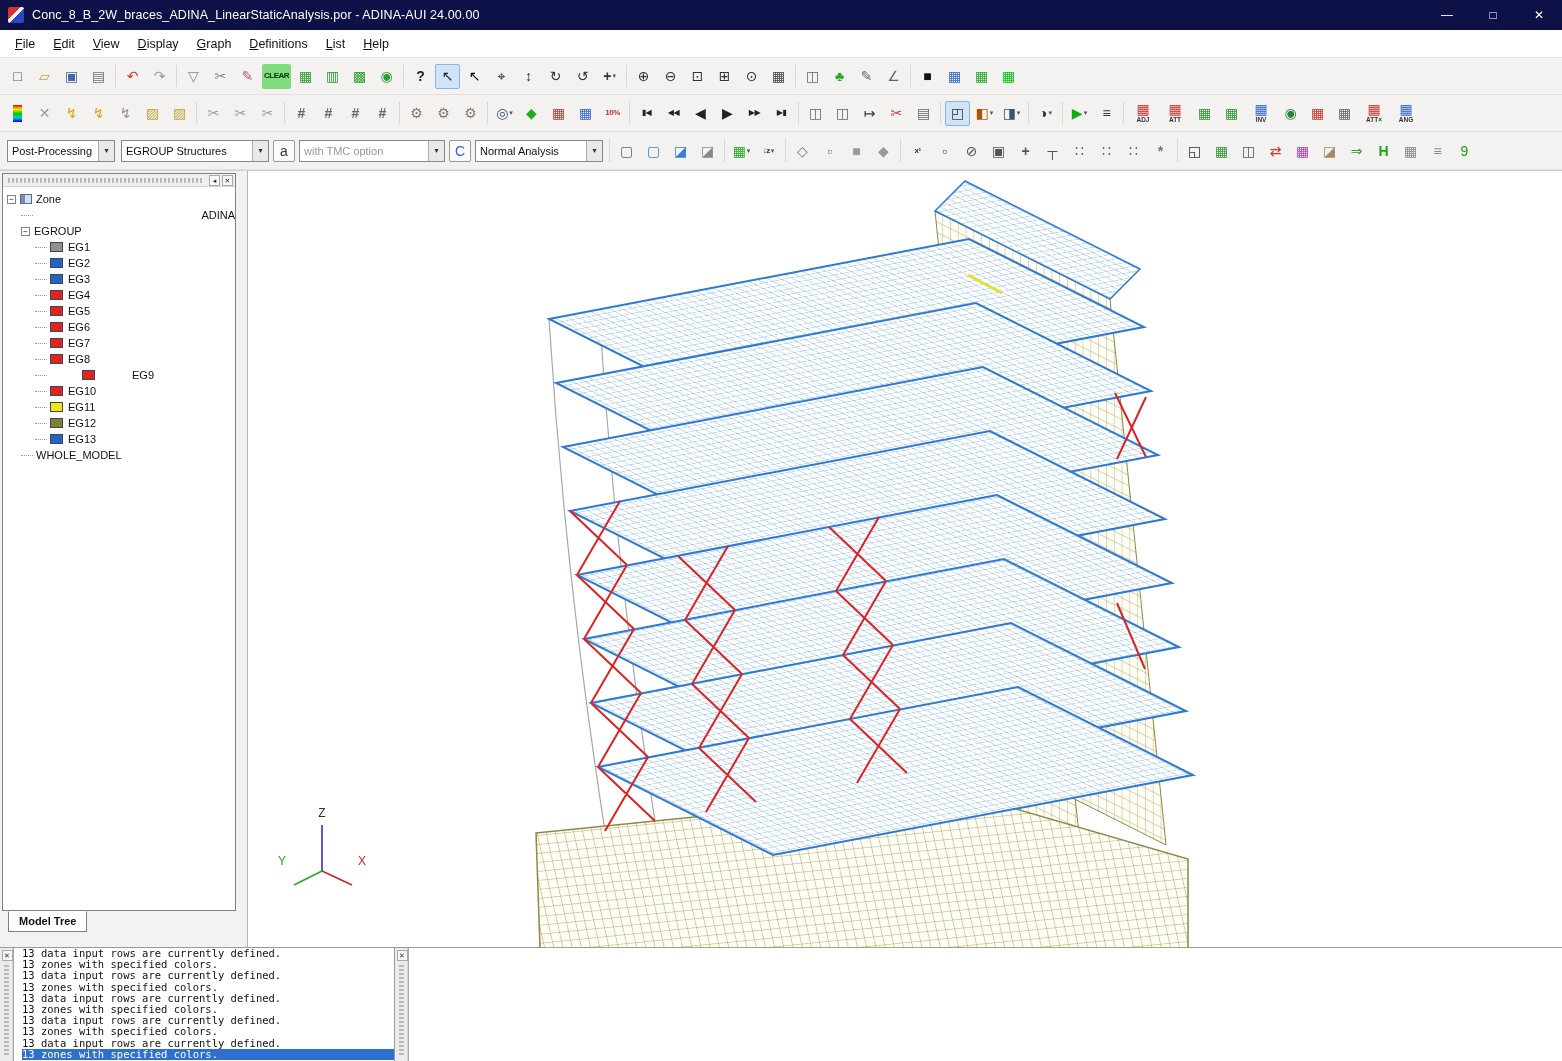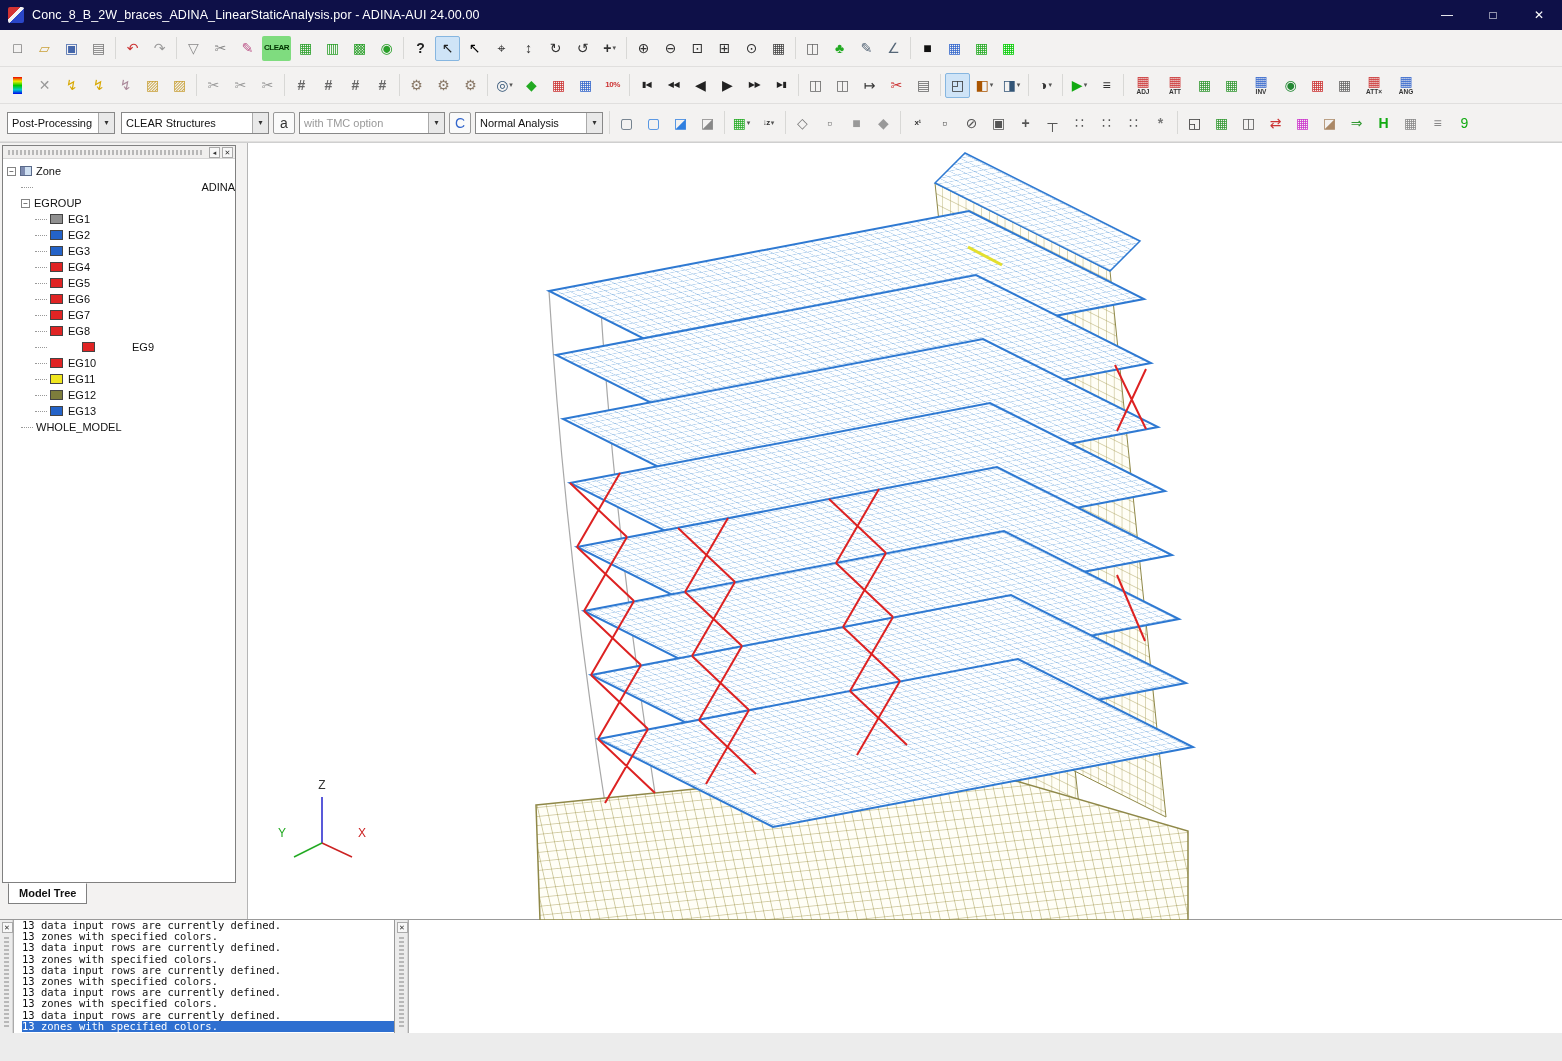--- a/index.html
+++ b/index.html
@@ -90,20 +90,30 @@
   <div class="titlebar">
     <span class="app-icon"></span>
     <span class="title-text">Conc_8_B_2W_braces_ADINA_LinearStaticAnalysis.por - ADINA-AUI 24.00.00</span>
     <div class="win-controls">
       <span class="win-btn">—</span>
       <span class="win-btn">□</span>
       <span class="win-btn">✕</span>
     </div>
   </div>
 
+  <div class="menubar" id="menubar">
+      <span class="menu-item"><u>F</u>ile</span>
+      <span class="menu-item"><u>E</u>dit</span>
+      <span class="menu-item"><u>V</u>iew</span>
+      <span class="menu-item"><u>D</u>isplay</span>
+      <span class="menu-item"><u>G</u>raph</span>
+      <span class="menu-item"><u>D</u>efinitions</span>
+      <span class="menu-item"><u>L</u>ist</span>
+      <span class="menu-item"><u>H</u>elp</span>
+    </div>
 
   <div class="toolbar" id="tb1">
       <div class="tb-btn">
         <span class="g" style="color: rgb(85, 85, 85);">□</span>
       </div>
       <div class="tb-btn">
         <span class="g" style="color: rgb(201, 162, 58);">▱</span>
       </div>
       <div class="tb-btn">
         <span class="g" style="color: rgb(68, 102, 170);">▣</span>
@@ -383,21 +393,21 @@
         <span class="g" style="color: rgb(51, 102, 204);">▦</span>
         <span class="lbl">ANG</span>
       </div>
     </div>
   <div class="toolbar" id="tb3">
       <div class="tb-select" style="width: 108px;">
         <span class="val">Post-Processing</span>
         <span class="sel-caret">▾</span>
       </div>
       <div class="tb-select" style="width: 148px;">
-        <span class="val">CLEAR Structures</span>
+        <span class="val">EGROUP Structures</span>
         <span class="sel-caret">▾</span>
       </div>
       <div class="tb-btn boxed">
         <span class="g" style="color: rgb(51, 51, 51);">a</span>
       </div>
       <div class="tb-select disabled" style="width: 146px;">
         <span class="val">with TMC option</span>
         <span class="sel-caret">▾</span>
       </div>
       <div class="tb-btn boxed">

